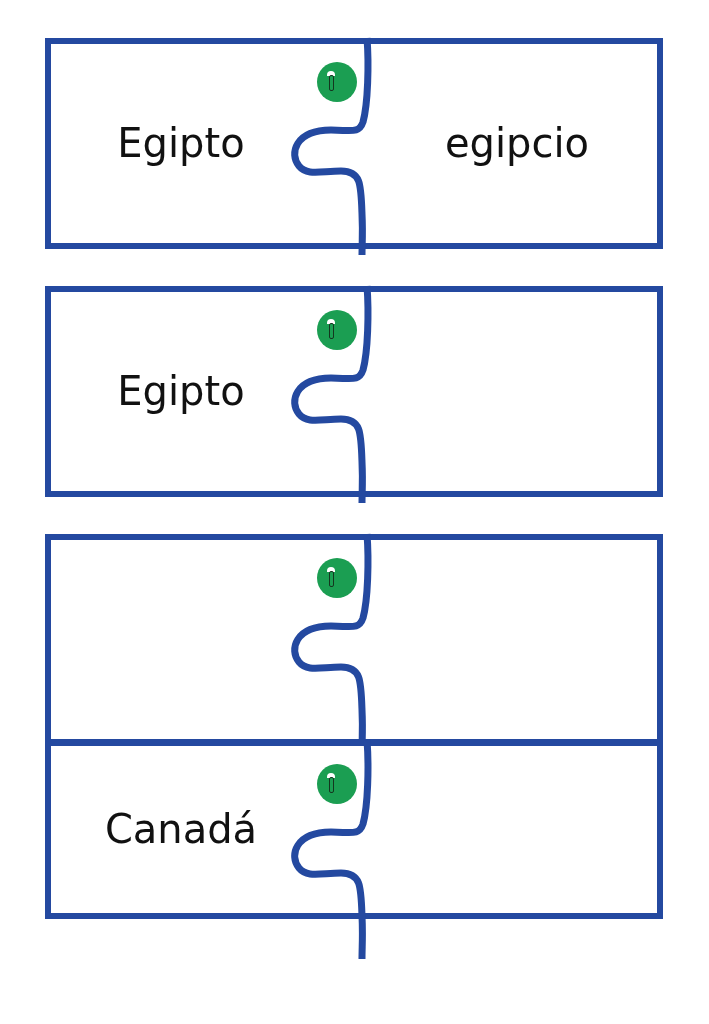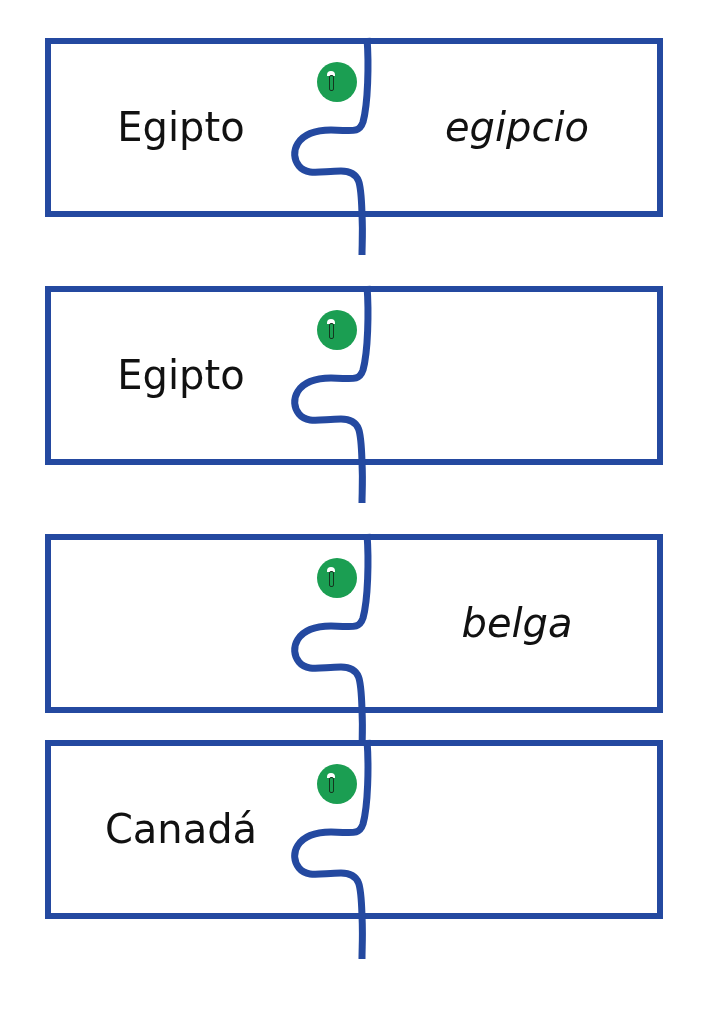--- a/index.html
+++ b/index.html
@@ -1,31 +1,31 @@
 <!DOCTYPE html>
 <html><head>
   <meta charset="utf-8">
   <style>
     html, body { margin: 0; padding: 0; }
     body {
       width: 709px; height: 1024px; background: #ffffff; position: relative; overflow: hidden;
       font-family: "DejaVu Sans", "Liberation Sans", sans-serif;
     }
     .card {
-      position: absolute; left: 45px; width: 618px; height: 179px;
+      position: absolute; left: 45px; width: 618px; height: 211px;
       box-sizing: border-box; border: 6px solid #2449a0; background: #fff;
     }
     .card svg.divider { position: absolute; left: 0; top: 0; overflow: visible; }
     .word {
       position: absolute; top: 50%; transform: translate(-50%, -52%);
       font-size: 40px; color: #111; white-space: nowrap; letter-spacing: 0px;
       font-weight: normal;
     }
     .word.left { left: 130px; }
-    .word.right { left: 466px; font-style: italic; }
+    .word.right { left: 466px; }
     .logo {
       position: absolute; left: 266px; top: 18px; width: 40px; height: 40px;
       border-radius: 50%; background: #1b9e52;
     }
     .logo .bottle {
       position: absolute; left: 12px; top: 13px; width: 5px; height: 16px;
       border: 1.5px solid #14361f; border-radius: 2px; box-sizing: border-box;
     }
     .logo .dome {
       position: absolute; left: 10px; top: 9px; width: 8px; height: 5px;
@@ -59,21 +59,20 @@
 </div>
 
 <div class="card" style="top:534px">
   <svg class="divider" width="618" height="211">
     <path d="M316,-6 C318,20 317,60 312,78 C308,90 300,86 280,86 C244,86 238,110 248,122 C256,132 270,127 290,127 C310,127 310,140 311,170 C312,190 311,200 311,211" fill="none" stroke="#2449a0" stroke-width="7" stroke-linecap="butt"></path>
   </svg>
   <div class="logo">
     <div class="dome"></div>
     <div class="bottle"></div>
   </div>
-  <div class="word right">belga</div>
 </div>
 
 <div class="card" style="top:740px; height:179px">
   <svg class="divider" width="618" height="213">
     <path d="M316,-6 C318,20 317,60 312,78 C308,90 300,86 280,86 C244,86 238,110 248,122 C256,132 270,127 290,127 C310,127 310,140 311,170 C312,190 311,200 311,213" fill="none" stroke="#2449a0" stroke-width="7" stroke-linecap="butt"></path>
   </svg>
   <div class="logo">
     <div class="dome"></div>
     <div class="bottle"></div>
   </div>

